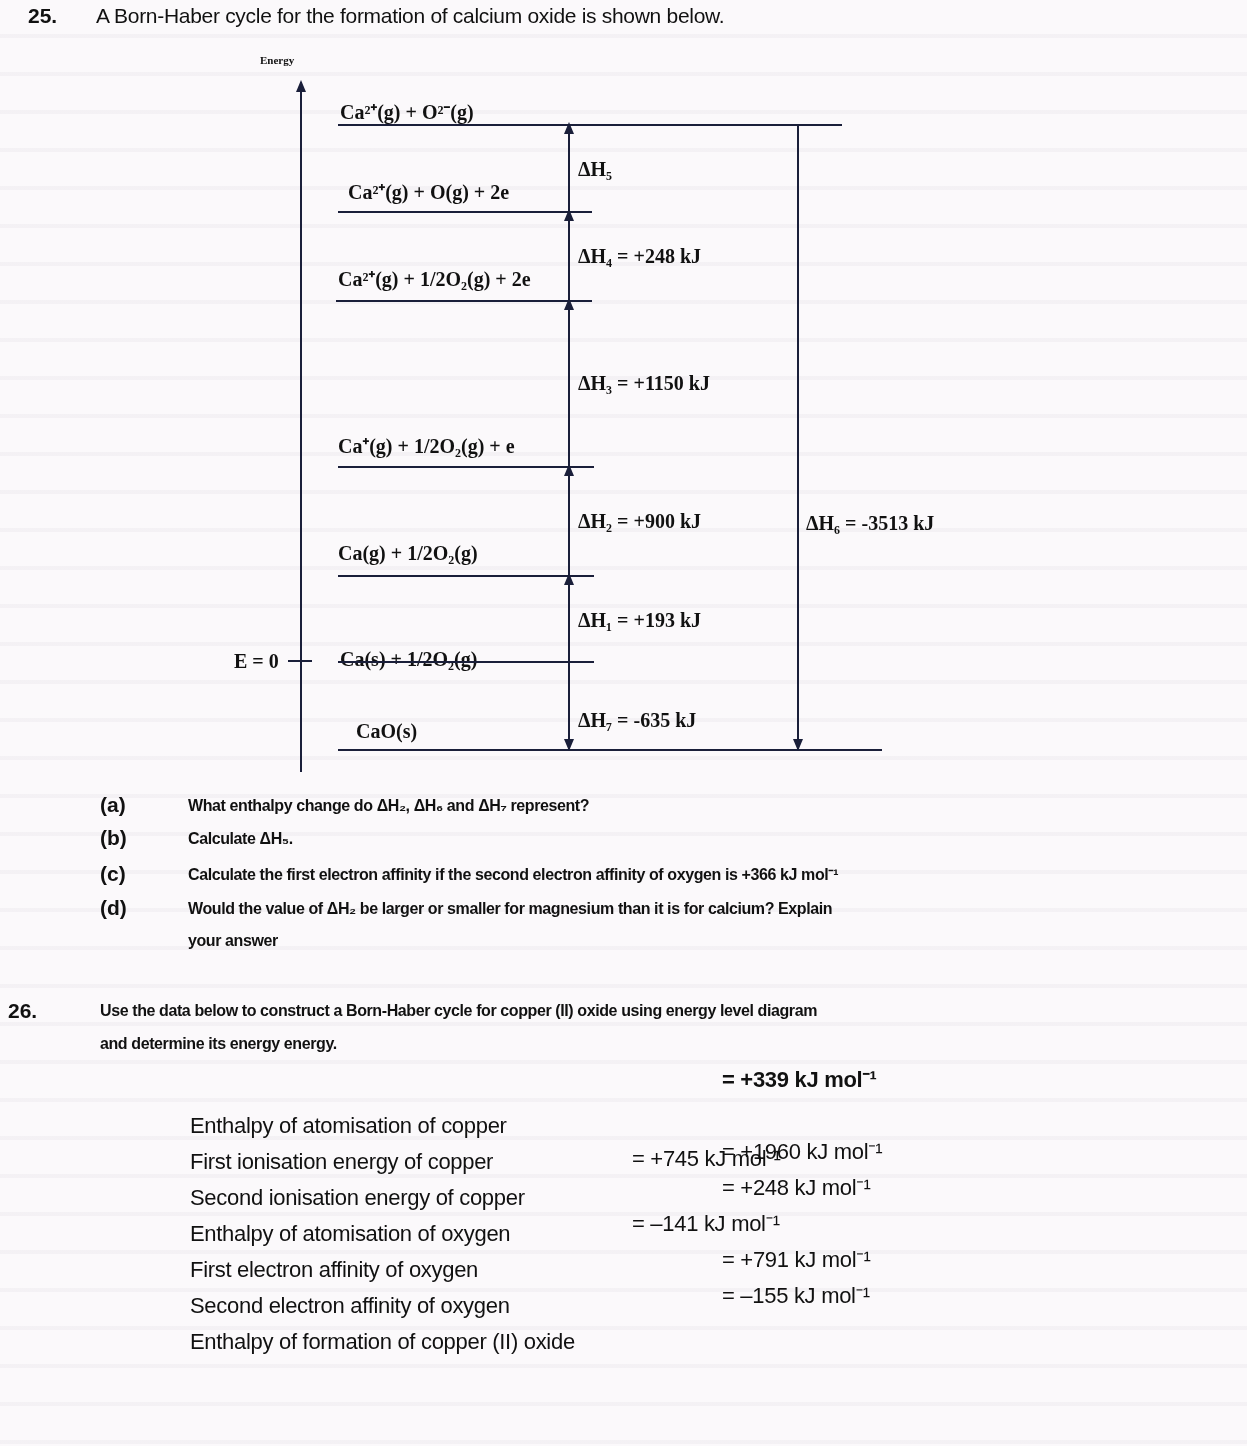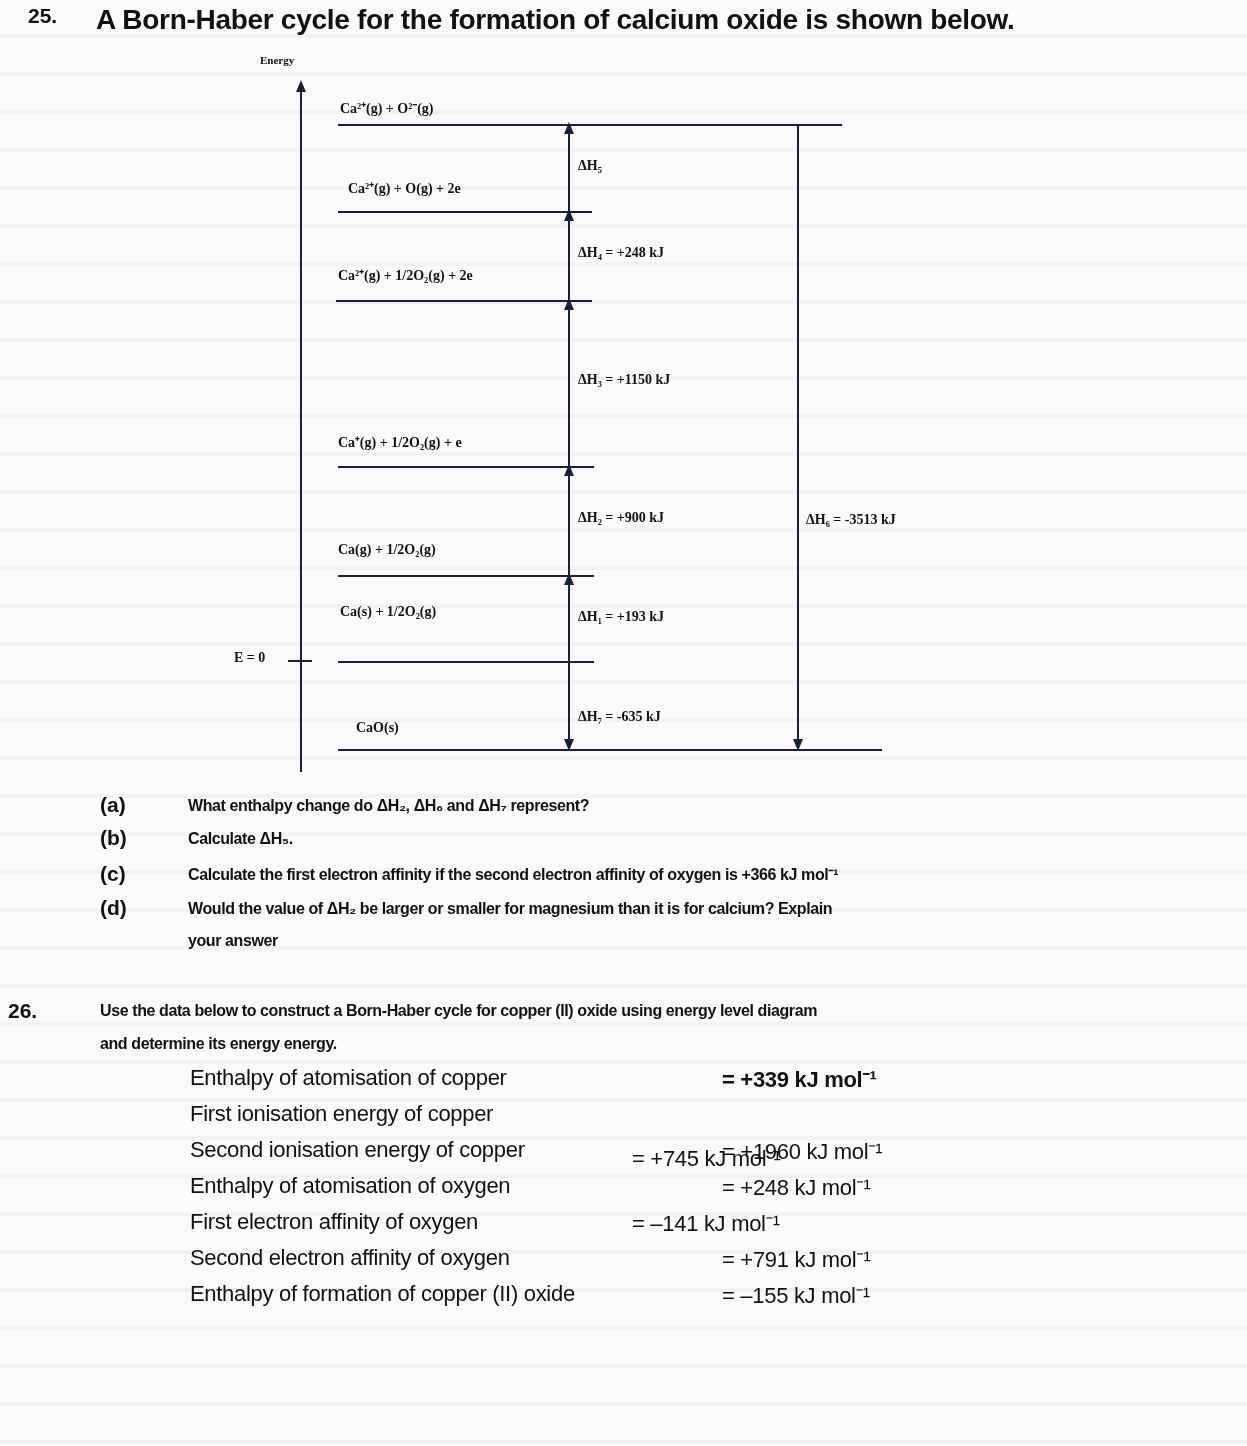--- a/index.html
+++ b/index.html
@@ -8,35 +8,35 @@
     background: #fbf9fb;
     color: #111;
     font-family: "Liberation Sans", sans-serif;
   }
   .bleed {
     position: absolute; left: 0; top: 0; width: 1247px; height: 1446px;
     background:
       repeating-linear-gradient(180deg, transparent 0 34px, rgba(150,140,160,0.07) 34px 38px);
     pointer-events: none;
   }
-  .q-title { position: absolute; font-weight: bold; font-size: 28px; letter-spacing: -0.3px; }
+  .q-title { position: absolute; font-weight: normal; font-size: 21px; letter-spacing: -0.3px; }
   .q-num { position: absolute; font-weight: bold; font-size: 21px; }
-  .serif { font-family: "Liberation Serif", serif; font-weight: bold; font-size: 14px; }
+  .serif { font-family: "Liberation Serif", serif; font-weight: bold; font-size: 20px; }
   .abs { position: absolute; white-space: nowrap; }
   .hline { position: absolute; height: 2px; background: #1a1f3a; }
   .vline { position: absolute; width: 2px; background: #1a1f3a; }
   .arrow-up::before, .arrow-down::after {
     content: ""; position: absolute; left: -4px; width: 0; height: 0;
     border-left: 5px solid transparent; border-right: 5px solid transparent;
   }
   .arrow-up::before { top: -2px; border-bottom: 12px solid #1a1f3a; }
   .arrow-down::after { bottom: -2px; border-top: 12px solid #1a1f3a; }
   .part-label { position: absolute; font-weight: bold; font-size: 21px; }
   .part-text { position: absolute; font-weight: bold; font-size: 16px; letter-spacing: -0.4px; line-height: 33px; }
-  .data-label { position: absolute; font-size: 22px; letter-spacing: -0.3px; }
+  .data-label { position: absolute; font-size: 22px; letter-spacing: -0.3px; margin-top: 48px; }
   .data-value { position: absolute; font-size: 22px; letter-spacing: -0.3px; }
 </style>
 </head>
 <body>
 
 <div class="bleed"></div>
 
 <div class="q-num" style="left:28px; top:4px;">25.</div>
 <div class="q-title" style="left:96px; top:4px;">A Born-Haber cycle for the formation of calcium oxide is shown below.</div>
 
@@ -54,21 +54,21 @@
 
   <div class="abs serif" style="left:338px; top:265px;">Ca²⁺(g) + 1/2O₂(g) + 2e</div>
   <div class="hline" style="left:336px; top:300px; width:256px;"></div>
 
   <div class="abs serif" style="left:338px; top:432px;">Ca⁺(g) + 1/2O₂(g) + e</div>
   <div class="hline" style="left:338px; top:466px; width:256px;"></div>
 
   <div class="abs serif" style="left:338px; top:542px;">Ca(g) + 1/2O₂(g)</div>
   <div class="hline" style="left:338px; top:575px; width:256px;"></div>
 
-  <div class="abs serif" style="left:340px; top:604px;">Ca(s) + 1/2O₂(g)</div>
+  <div class="abs serif" style="left:340px; top:648px;">Ca(s) + 1/2O₂(g)</div>
   <div class="hline" style="left:338px; top:661px; width:256px;"></div>
 
   <div class="abs serif" style="left:356px; top:720px;">CaO(s)</div>
   <div class="hline" style="left:338px; top:749px; width:544px;"></div>
 
   <div class="vline arrow-up" style="left:568px; top:124px; height:87px;"></div>
   <div class="vline arrow-up" style="left:568px; top:211px; height:89px;"></div>
   <div class="vline arrow-up" style="left:568px; top:300px; height:166px;"></div>
   <div class="vline arrow-up" style="left:568px; top:466px; height:109px;"></div>
   <div class="vline arrow-up" style="left:568px; top:575px; height:86px;"></div>

